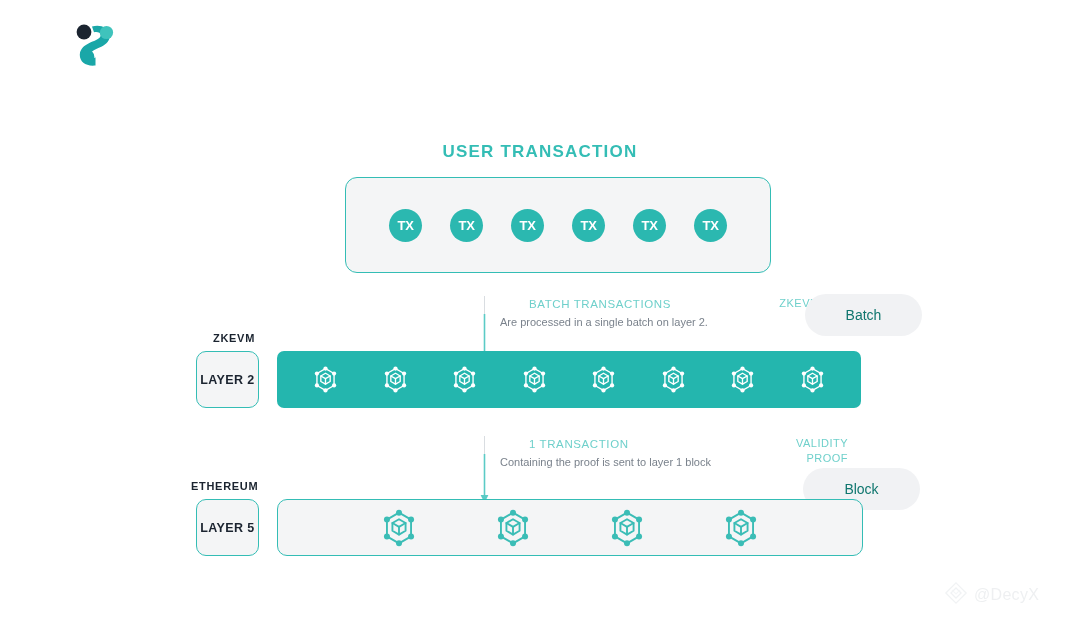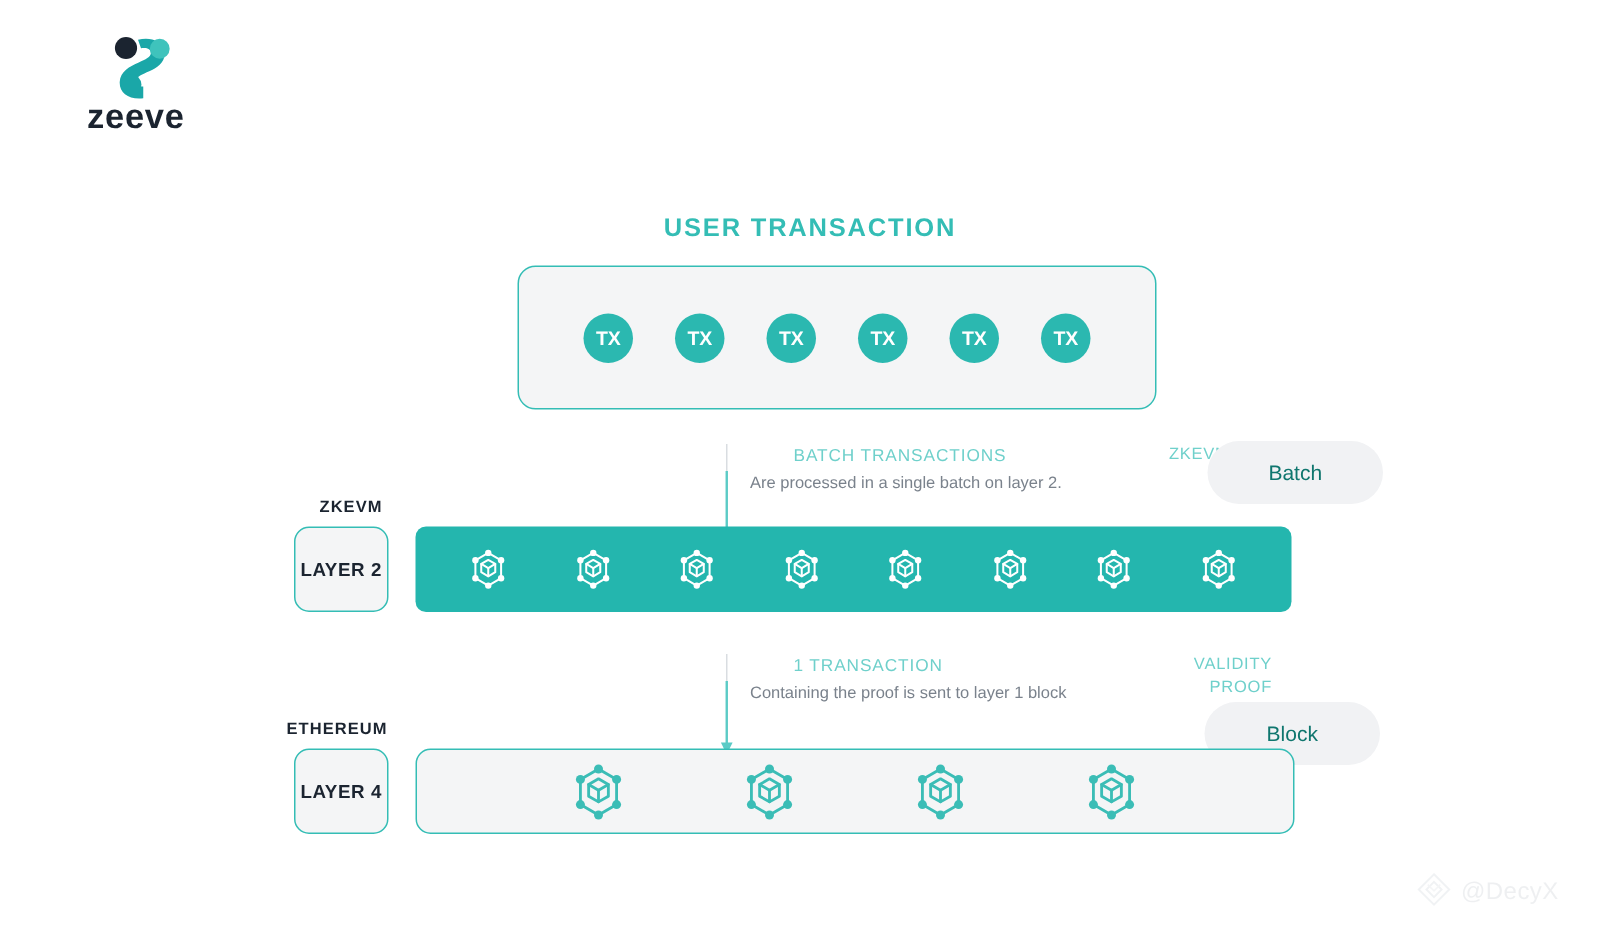--- a/index.html
+++ b/index.html
@@ -246,21 +246,20 @@
     <svg viewBox="0 0 52 44" width="52" height="44">
       <circle cx="14" cy="10" r="7.4" fill="#1b2430"></circle>
       <path d="M22 4.5 C30 2.5 38 5 39.5 12 C41 19 35 23 29.5 25.5 C25 27.5 21 29 20.5 32
                C20.1 34.6 22.5 36 25.5 35.6 L25.5 43.5 C16 44.6 9.5 40 9.8 32.6
                C10.1 25.6 16.5 22.2 22.5 19.6 C27 17.6 30.6 16.2 30.6 13.2
                C30.6 10.6 27.6 9.4 24 10.2 Z" fill="#1AA7A8"></path>
       <circle cx="36.5" cy="10.5" r="6.6" fill="#3FC3BC"></circle>
       <circle cx="17.5" cy="34.5" r="6.8" fill="#1AA7A8"></circle>
     </svg>
   </span>
-  <div class="wordmark">zeeve</div>
 </div>
 
 <div id="user-transaction-title">USER TRANSACTION</div>
 
 <div id="tx-box">
   <div class="tx-chip">TX</div>
   <div class="tx-chip">TX</div>
   <div class="tx-chip">TX</div>
   <div class="tx-chip">TX</div>
   <div class="tx-chip">TX</div>
@@ -418,21 +417,21 @@
   </span>
   <div class="right-block">
     <div class="right-title">1 TRANSACTION</div>
     <div class="right-sub">Containing the proof is sent to layer 1 block</div>
   </div>
 </div>
 
 <div class="pill" id="pill-block">Block</div>
 
 <div class="layer-caption" id="caption-ethereum">ETHEREUM</div>
-<div class="layer-tag" id="tag-layer1">LAYER 4</div>
+<div class="layer-tag" id="tag-layer1">LAYER 5</div>
 <div id="bar-layer1">
   <span class="node-icon-l1"><svg viewBox="0 0 48 52" width="38" height="38">
         <g fill="none" stroke="#3BBDB6" stroke-width="2.6" stroke-linejoin="round" stroke-linecap="round">
           <path d="M24 5 L40.5 14.5 L40.5 37.5 L24 47 L7.5 37.5 L7.5 14.5 Z"></path>
           <path d="M24 14 L33 19.2 L33 29.8 L24 35 L15 29.8 L15 19.2 Z"></path>
           <path d="M15 19.2 L24 24.4 L33 19.2"></path>
           <path d="M24 24.4 L24 35"></path>
         </g>
         <circle cx="24" cy="5" r="4.1" fill="#3BBDB6"></circle>
         <circle cx="40.5" cy="14.5" r="4.1" fill="#3BBDB6"></circle>

